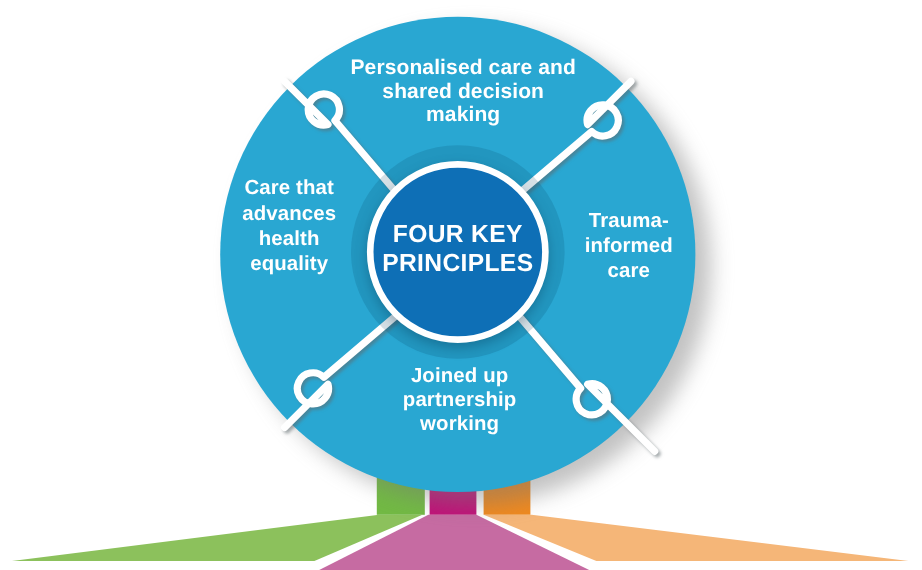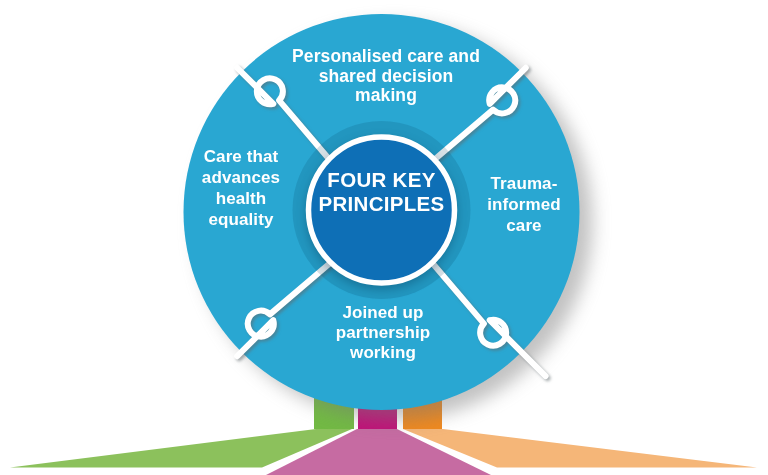--- a/index.html
+++ b/index.html
@@ -46,21 +46,21 @@
     text-align:center;
     white-space:pre-line;
     letter-spacing:.1px;
   }
   .seg-top{left:226px;top:47px;width:320px;font-size:17.5px;line-height:19.5px;}
   .seg-left{left:151px;top:146px;width:180px;font-size:17px;line-height:21px;}
   .seg-right{left:434px;top:173px;width:180px;font-size:17px;line-height:21px;}
   .seg-bottom{left:283px;top:303px;width:200px;font-size:17px;line-height:20px;}
   .center-label{
     position:absolute;
-    left:271px;top:168px;width:221px;
+    left:271px;top:184px;width:221px;
     color:var(--label_text,#fff);
     font-weight:bold;
     font-size:20.5px;line-height:24px;
     text-align:center;
     white-space:pre-line;
     letter-spacing:.3px;
   }
 </style>
 </head>
 <body>

